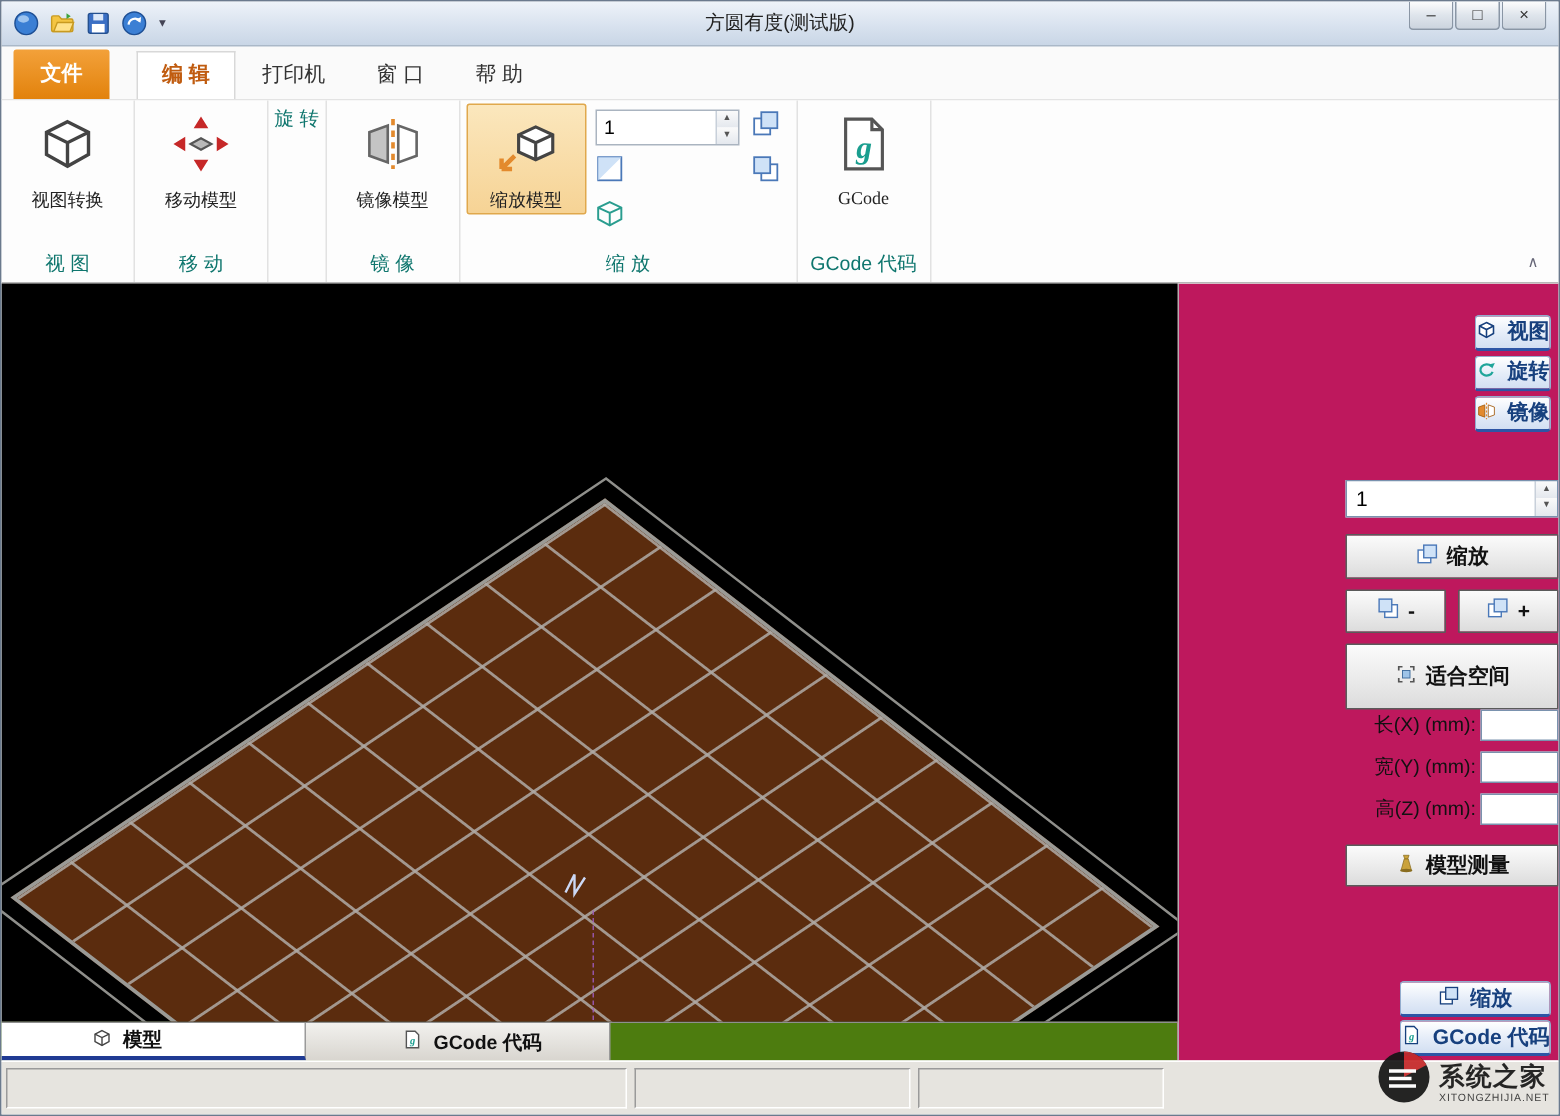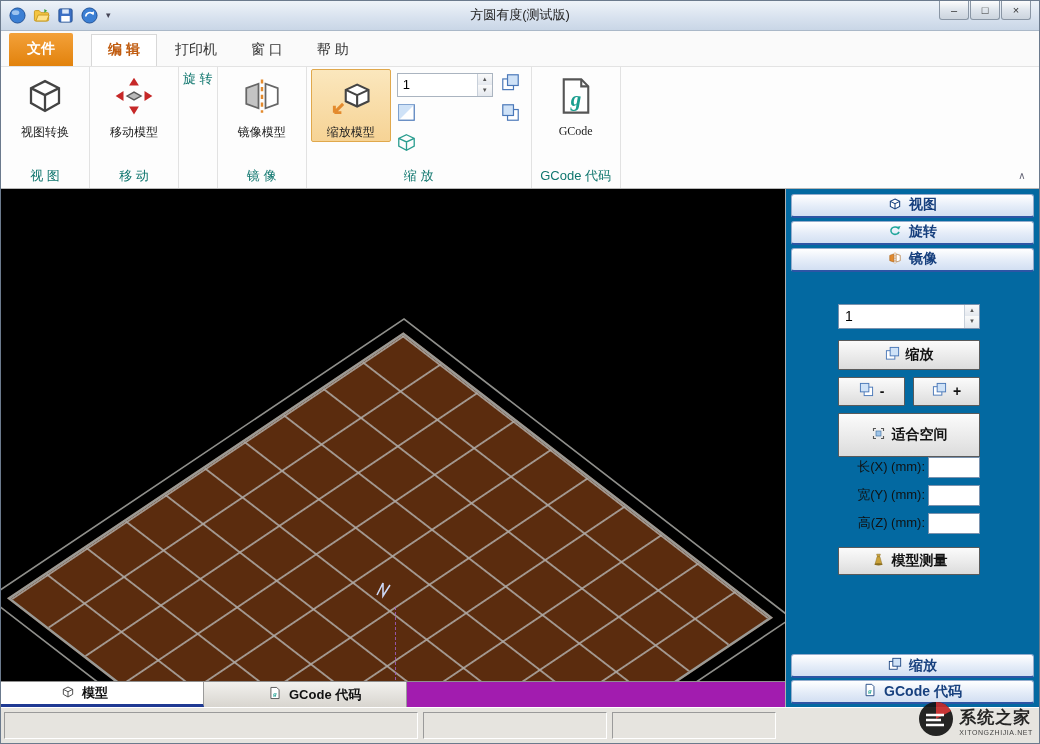--- a/index.html
+++ b/index.html
@@ -50,27 +50,27 @@
       background-image:linear-gradient(rgba(175,170,165,.85) 2px, transparent 2px),
                        linear-gradient(90deg, rgba(175,170,165,.85) 2px, transparent 2px);
       background-size:54px 54px;
       border:3px solid #9a9a96;
       transform:scaleY(.72) rotate(47deg); }
   .platform::after { content:""; position:absolute; inset:-17px; border:2px solid #8f8f8b; }
   .center-mark { position:absolute; left:374px; top:392px; }
   .drop-line { position:absolute; left:394px; top:418px; height:148px; border-left:1px dashed #a05cc0; opacity:.85; }
 
   
-  .tabs-row { height:26px; background:#a21caf; border-top:1px solid #8f8f8f; display:flex; }
+  .tabs-row { height:26px; background:#4d7c0f; border-top:1px solid #8f8f8f; display:flex; }
   .btab { width:203px; display:flex; align-items:center; gap:7px; padding-left:64px; font-size:13px; font-weight:bold; color:#111; background:linear-gradient(#f2f1ee,#d8d5cf); border-right:1px solid #9a9a9a; }
   .btab svg { width:14px; height:14px; }
   .btab.active { background:#fff; border-bottom:3px solid #1f3a93; padding-left:60px; }
 
   
-  .side-panel { flex:1; border-left:1px solid #b0b0b0; background:#0369a1; display:flex; flex-direction:column; padding-top:4px; }
+  .side-panel { flex:1; border-left:1px solid #b0b0b0; background:#be185d; display:flex; flex-direction:column; padding-top:20px;align-items:flex-end; }
   .acc-header { height:24px; margin:1px 5px 2px; display:flex; align-items:center; justify-content:center; gap:7px; font-size:14px; font-weight:bold; color:#17407e;
       background:linear-gradient(#ffffff,#e4ecf8 55%,#d2dff2); border:1px solid #93accd; border-bottom:2px solid #2d55a5; border-radius:3px; }
   .acc-header svg { width:14px; height:14px; }
   .scale-controls { width:142px; margin:30px 0 0 52px; display:flex; flex-direction:column; }
   .pspin { height:25px; border:1px solid #7a92ae; background:#fff; display:flex; margin-bottom:11px; }
   .pspin input { flex:1; border:none; outline:none; font-size:14px; padding-left:6px; width:80px; font-family:inherit; }
   .pbtn { display:flex; align-items:center; justify-content:center; gap:6px; background:linear-gradient(#fbfbfb,#ececec 50%,#dcdcdc); border:1px solid #5a5a5a; font-size:14px; font-weight:bold; color:#111; border-radius:1px; }
   .pbtn svg { width:15px; height:15px; }
   .btn-scale { height:30px; margin-bottom:7px; }
   .pair { display:flex; gap:8px; margin-bottom:7px; }

